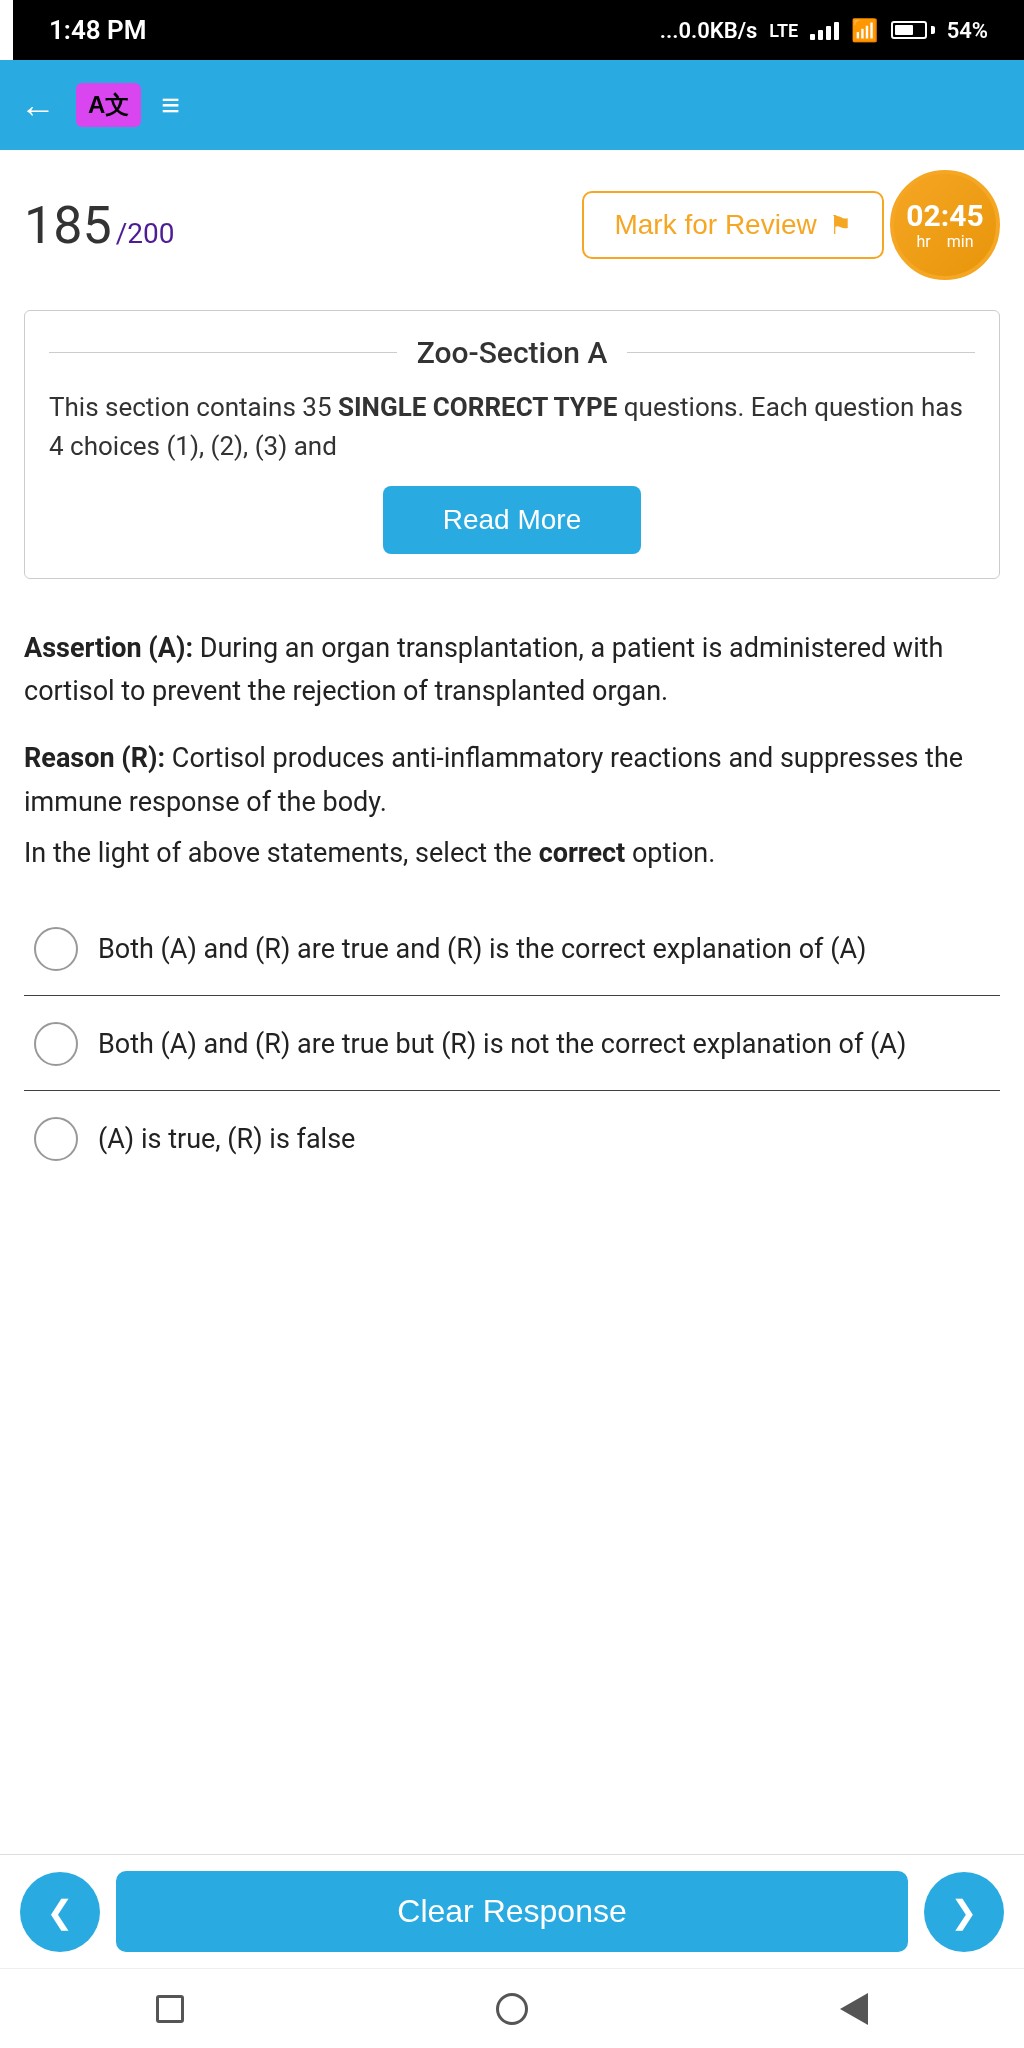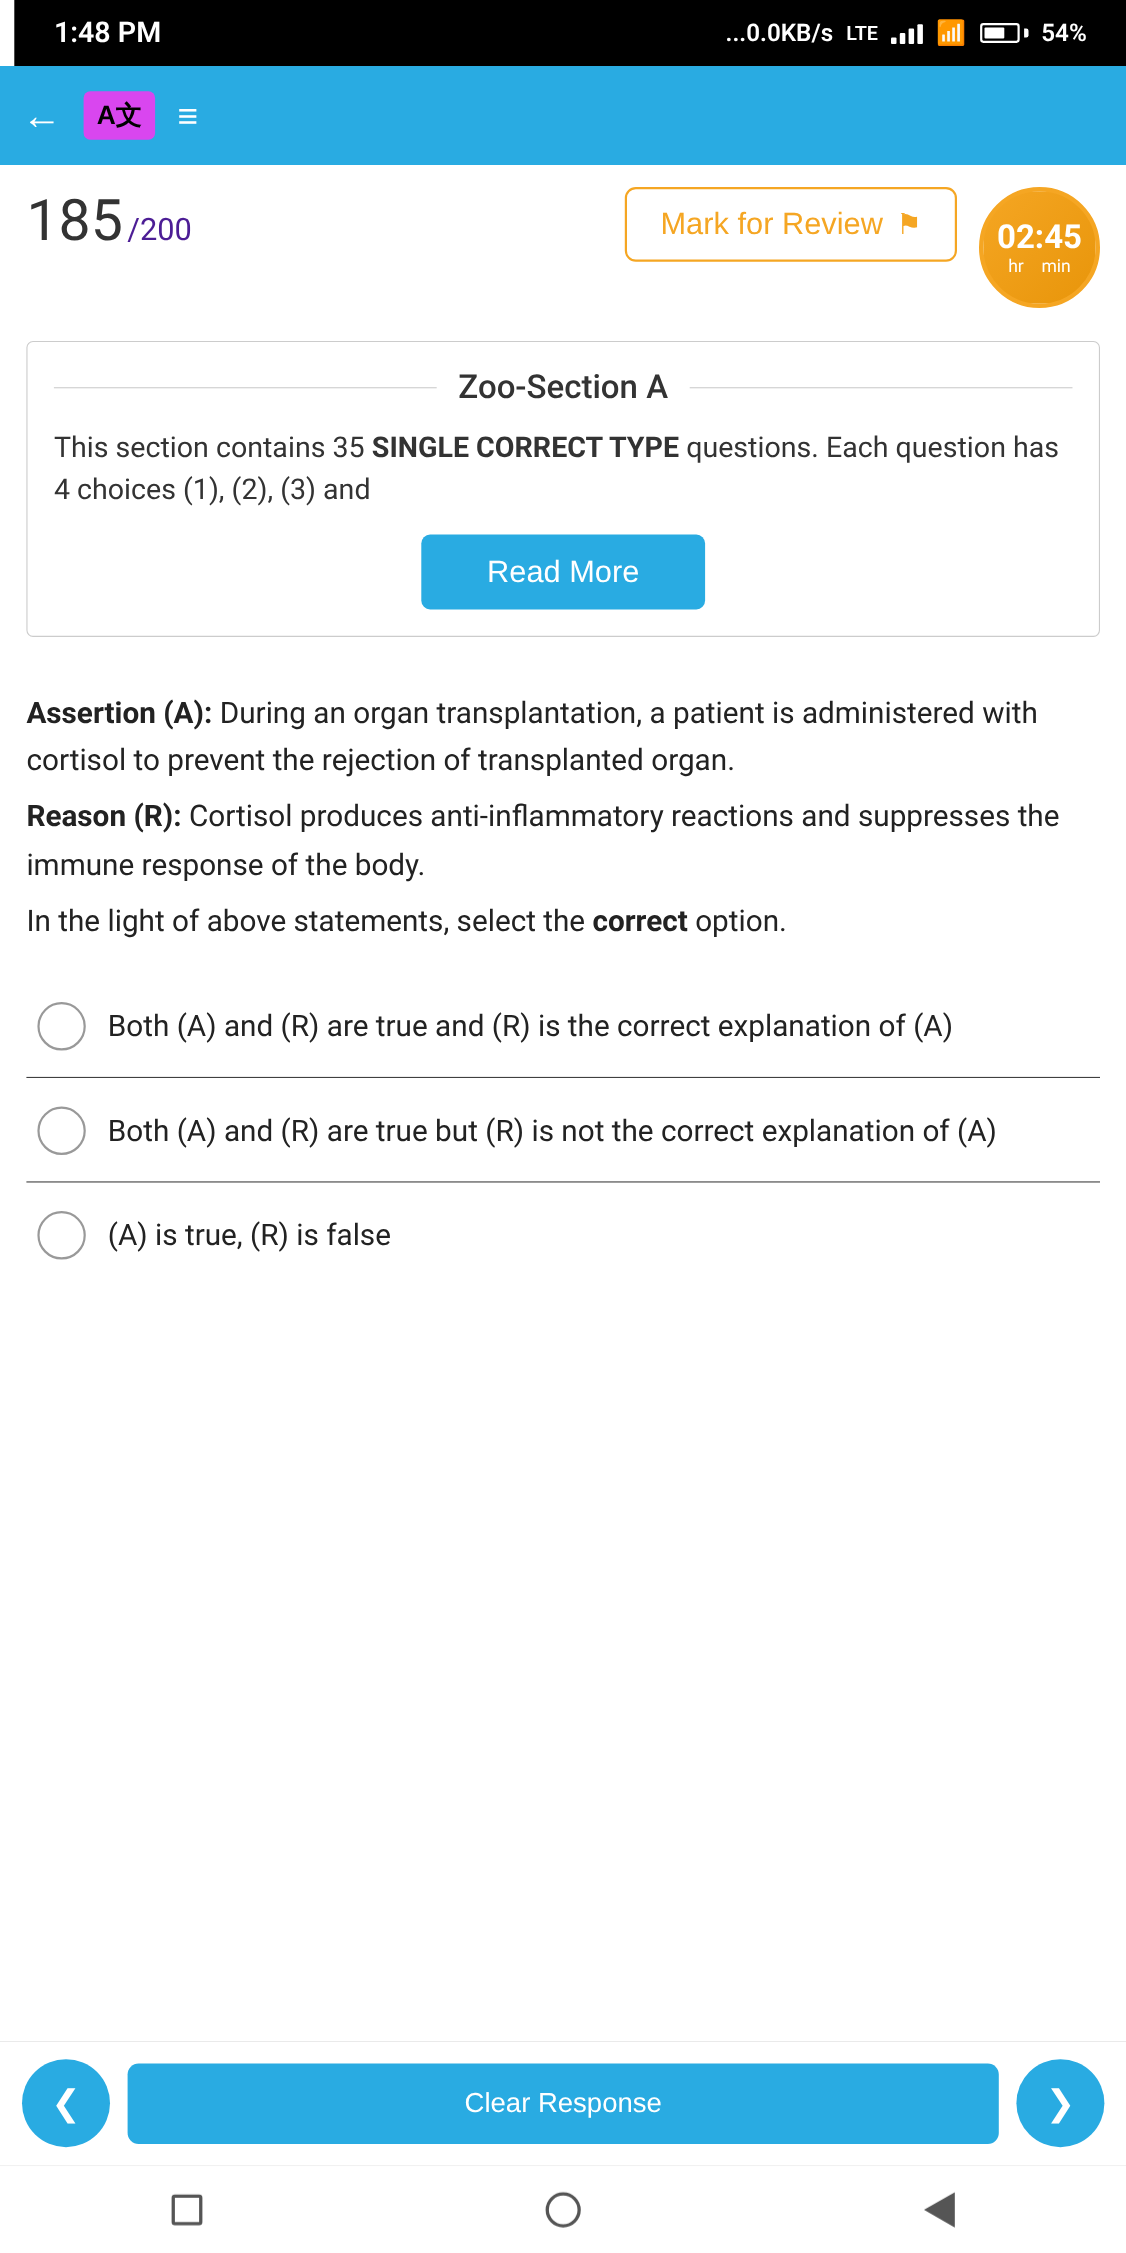--- a/index.html
+++ b/index.html
@@ -112,23 +112,23 @@
       color: #fff;
       font-size: 32px;
       background: none;
       border: none;
       cursor: pointer;
     }
 
     
     .question-header {
       display: flex;
-      align-items: flex-start;
+      align-items: center;
       padding: 20px 24px;
-      gap: 20px;
+      gap: 6px;
     }
     .question-number {
       font-size: 52px;
       font-weight: 400;
       color: #333;
     }
     .question-total {
       font-size: 28px;
       color: #4c1d95;
       margin-top: 10px;
@@ -292,21 +292,21 @@
       justify-content: center;
       flex-shrink: 0;
     }
     .clear-response-btn {
       flex: 1;
       background: #29ABE2;
       color: #fff;
       border: none;
       border-radius: 10px;
       padding: 22px;
-      font-size: 25px;
+      font-size: 32px;
       cursor: pointer;
       font-weight: 500;
     }
 
     
     .android-nav {
       position: fixed;
       bottom: 0;
       left: 0;
       width: 1024px;
@@ -416,21 +416,21 @@
       This section contains 35 <strong>SINGLE CORRECT TYPE</strong> questions. Each question has 4 choices (1), (2), (3) and
     </p>
     <button class="read-more-btn">Read More</button>
   </div>
 </div>
 
 <div class="question-content">
   <p>
     <strong>Assertion (A):</strong><span> During an organ transplantation, a patient is administered with cortisol to prevent the rejection of transplanted organ.</span>
   </p>
-  <p style="margin-top:8px;">
+  <p style="margin-top:24px;">
     <strong>Reason (R):</strong><span> Cortisol produces anti-inflammatory reactions and suppresses the immune response of the body.</span>
   </p>
   <p style="margin-top:8px;">
     <span>In the light of above statements, select the </span><strong>correct</strong><span> option.</span>
   </p>
 </div>
 
 <div class="options-container">
   <div class="option-item">
     <div class="radio-circle"></div>

